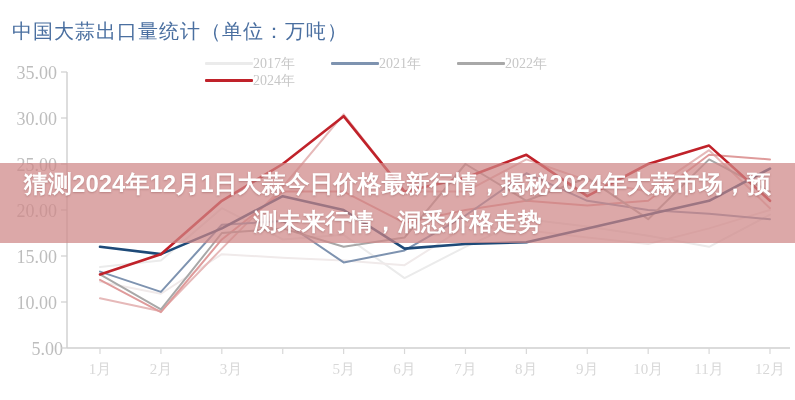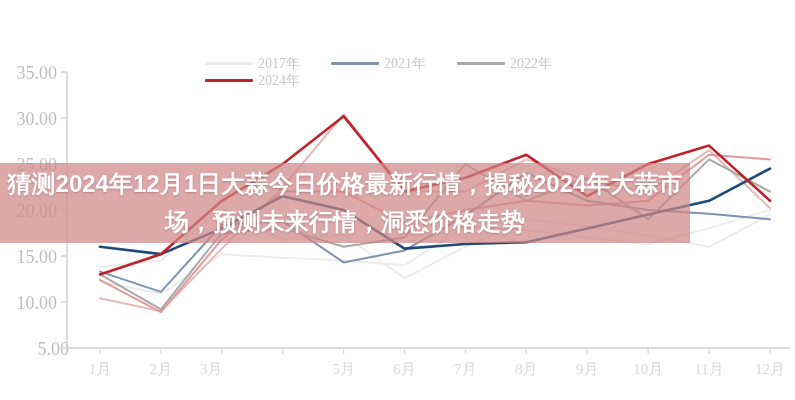--- a/index.html
+++ b/index.html
@@ -21,21 +21,21 @@
   }
 
   
   .legend{
     position:absolute;left:205px;top:55px;
     display:grid;
     grid-template-columns:repeat(3,126px);
     grid-auto-rows:17px;
     align-items:center;
   }
-  .legend-item{display:flex;align-items:center;gap:5px;}
+  .legend-item{display:flex;align-items:center;}
   .legend-swatch{display:block;width:48px;height:3px;border-radius:1px;}
   .legend-label{
     font-family:"Liberation Serif", serif;
     font-size:14px;color:#c7c7c7;white-space:nowrap;
   }
 
   
   .plot{position:absolute;left:0;top:0;width:795px;height:400px;}
 
   
@@ -48,40 +48,41 @@
   .xtick{
     position:absolute;
     font-family:"Liberation Serif", serif;
     font-size:15px;color:#d8d8d8;
     text-align:center;width:50px;
     top:360px;
   }
 
   
   .overlay-banner{
-    position:absolute;left:0;top:163px;width:690px;height:80px;
+    position:absolute;left:0;top:163px;width:795px;height:80px;
     background:rgba(206,134,134,0.72);
     display:flex;align-items:center;justify-content:center;
   }
   .overlay-text{
     font-family:"Liberation Sans", sans-serif;
     font-weight:bold;
     font-size:24px;line-height:38px;
     color:#ffffff;
     text-align:center;
     width:770px;
     letter-spacing:0px;
     text-shadow:0 1px 2px rgba(120,60,60,.35);
   }
 </style>
 </head>
 <body>
 
 <div id="root">
 
+  <div class="chart-title">中国大蒜出口量统计（单位：万吨）</div>
 
   <div class="legend" id="legend">
       <div class="legend-item">
         <span class="legend-swatch" style="background: rgb(235, 235, 235);"></span>
         <span class="legend-label">2017年</span>
       </div>
       <div class="legend-item">
         <span class="legend-swatch" style="background: rgb(126, 147, 176);"></span>
         <span class="legend-label">2021年</span>
       </div>
@@ -89,32 +90,32 @@
         <span class="legend-swatch" style="background: rgb(168, 168, 168);"></span>
         <span class="legend-label">2022年</span>
       </div>
       <div class="legend-item">
         <span class="legend-swatch" style="background: rgb(192, 34, 42);"></span>
         <span class="legend-label">2024年</span>
       </div>
     </div>
 
   <div id="yticks">
-      <div class="ytick" style="left: 17px; top: 339px;">5.00</div>
+      <div class="ytick" style="left: 11px; top: 339px;">5.00</div>
       <div class="ytick" style="left: 5px; top: 293px;">10.00</div>
       <div class="ytick" style="left: 5px; top: 247px;">15.00</div>
       <div class="ytick" style="left: 5px; top: 201px;">20.00</div>
       <div class="ytick" style="left: 5px; top: 155px;">25.00</div>
       <div class="ytick" style="left: 5px; top: 109px;">30.00</div>
       <div class="ytick" style="left: 5px; top: 63px;">35.00</div>
     </div>
   <div id="xticks">
       <div class="xtick" style="left: 75px;">1月</div>
       <div class="xtick" style="left: 135.909px;">2月</div>
-      <div class="xtick" style="left: 186px;">3月</div>
+      <div class="xtick" style="left: 206px;">3月</div>
       <div class="xtick" style="left: 257.727px; margin-top: 39px;">4月</div>
       <div class="xtick" style="left: 318.636px;">5月</div>
       <div class="xtick" style="left: 379.545px;">6月</div>
       <div class="xtick" style="left: 440.455px;">7月</div>
       <div class="xtick" style="left: 501.364px;">8月</div>
       <div class="xtick" style="left: 562.273px;">9月</div>
       <div class="xtick" style="left: 623.182px;">10月</div>
       <div class="xtick" style="left: 684.091px;">11月</div>
       <div class="xtick" style="left: 745px;">12月</div>
     </div>

